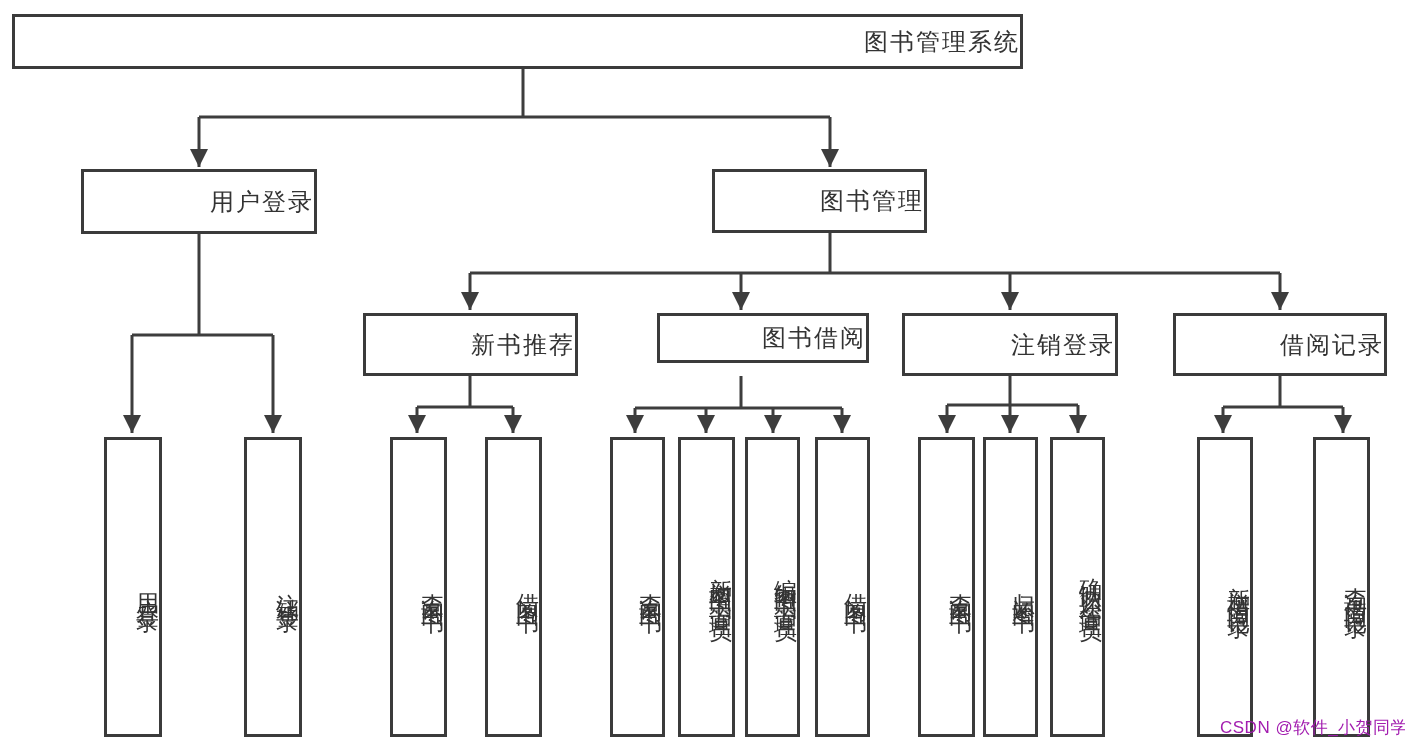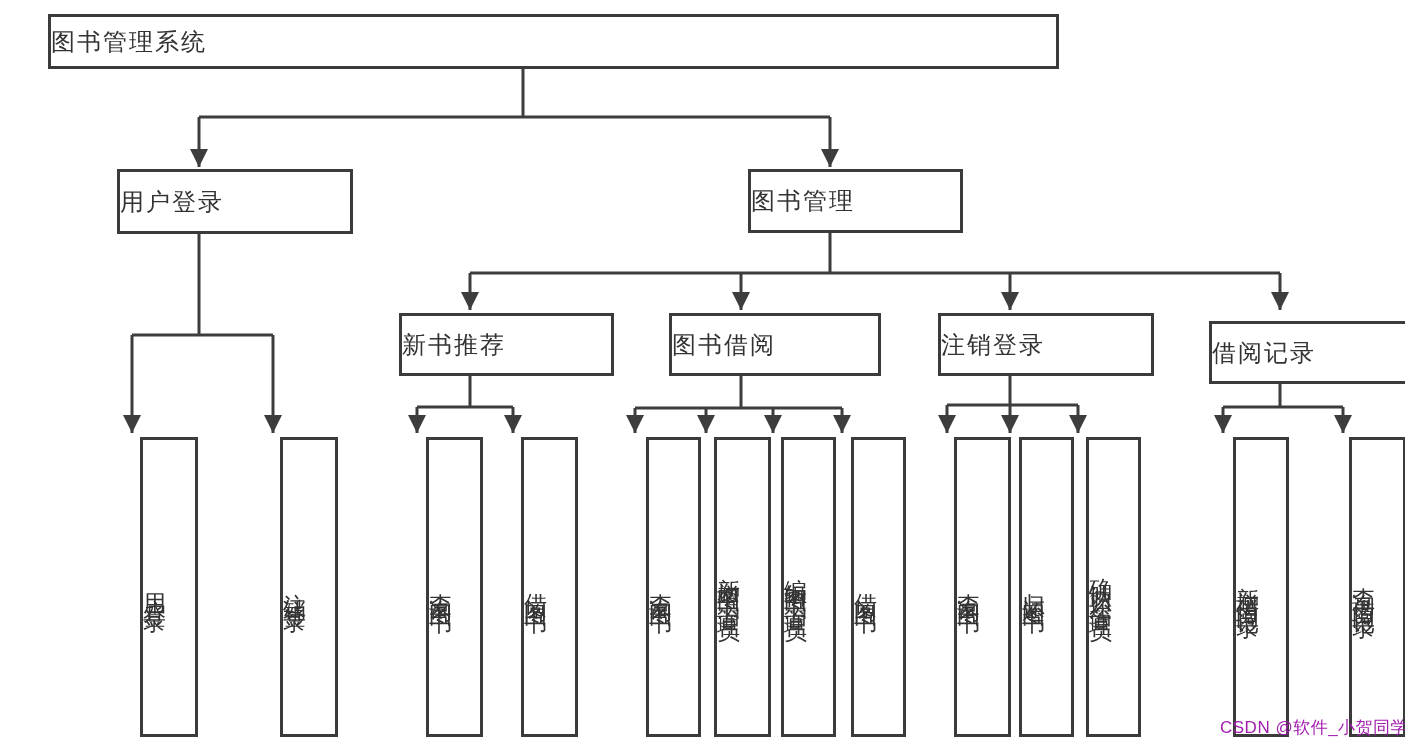--- a/index.html
+++ b/index.html
@@ -11,23 +11,22 @@
     overflow:hidden;
   }
   .wires{position:absolute;left:0;top:0;}
   .box{
     position:absolute;
     background:#ffffff;
     border:3px solid #3b3b3b;
     box-sizing:border-box;
     display:flex;
     align-items:center;
-    justify-content:flex-start;
+    justify-content:flex-end;
     color:#333333;
-    margin-left:36px;
   }
   .box .lbl{
     font-size:24px;
     color:#333333;
     letter-spacing:2px;
     white-space:nowrap;
   }
   .box.v .lbl{
     writing-mode:vertical-rl;
     text-orientation:mixed;
@@ -95,27 +94,27 @@
   <div class="box" style="left:81px;top:169px;width:236px;height:65px">
     <span class="lbl">用户登录</span>
   </div>
   <div class="box" style="left:712px;top:169px;width:215px;height:64px">
     <span class="lbl">图书管理</span>
   </div>
 
   <div class="box" style="left:363px;top:313px;width:215px;height:63px">
     <span class="lbl">新书推荐</span>
   </div>
-  <div class="box" style="left:633px;top:313px;width:212px;height:63px">
+  <div class="box" style="left:657px;top:313px;width:212px;height:50px">
     <span class="lbl">图书借阅</span>
   </div>
   <div class="box" style="left:902px;top:313px;width:216px;height:63px">
     <span class="lbl">注销登录</span>
   </div>
-  <div class="box" style="left:1173px;top:321px;width:214px;height:63px">
+  <div class="box" style="left:1173px;top:313px;width:214px;height:63px">
     <span class="lbl">借阅记录</span>
   </div>
 
   <div class="box v" style="left:104px;top:437px;width:58px;height:300px">
     <span class="lbl">用户登录</span>
   </div>
   <div class="box v" style="left:244px;top:437px;width:58px;height:300px">
     <span class="lbl">注销登录</span>
   </div>
 

